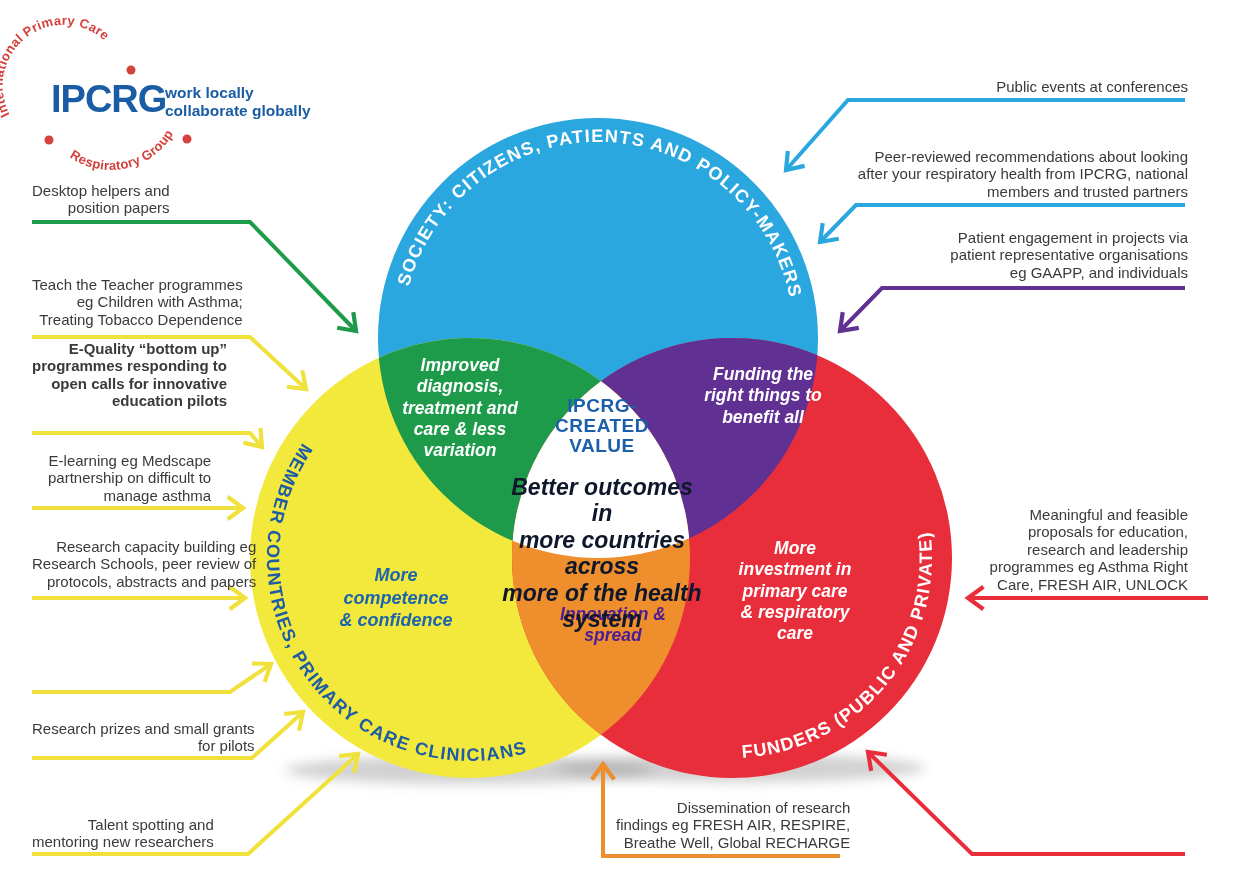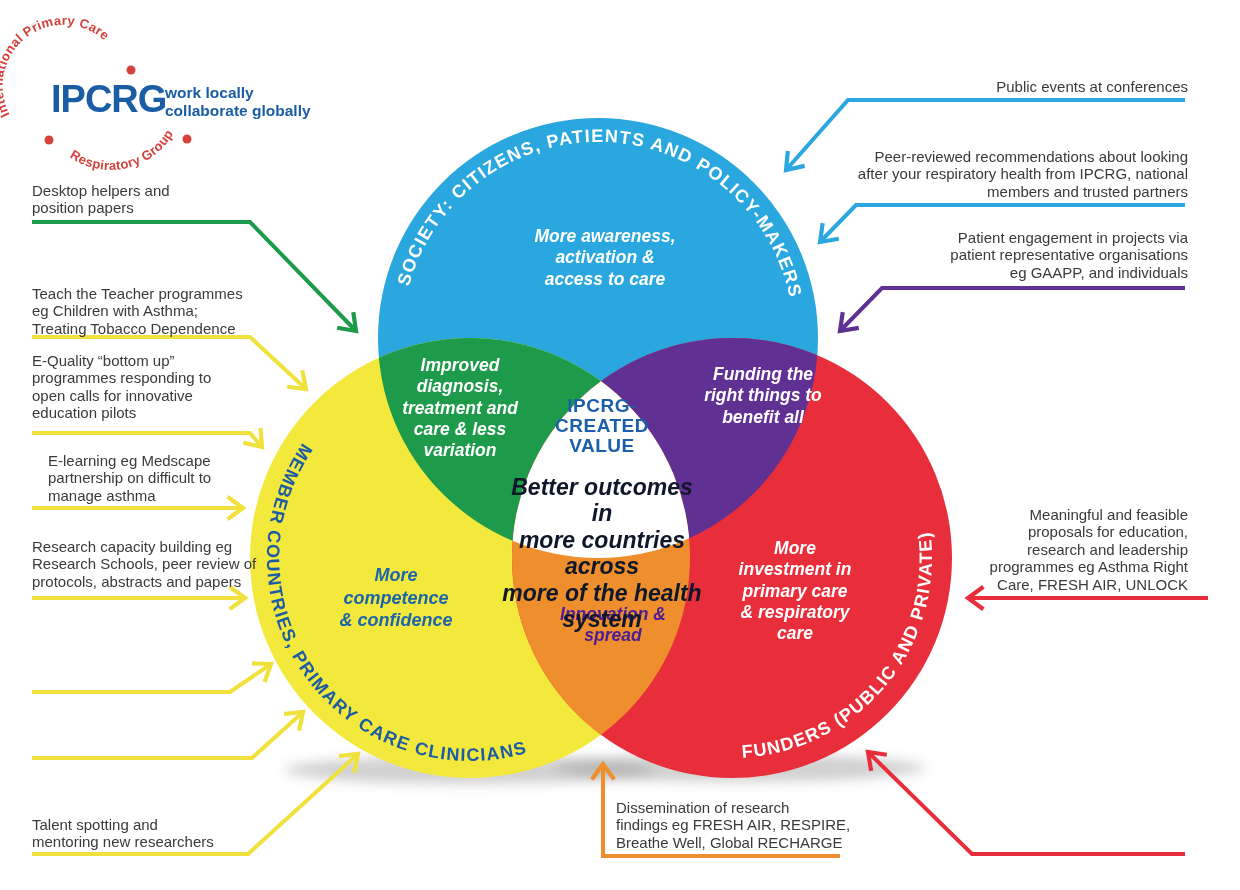--- a/index.html
+++ b/index.html
@@ -1,19 +1,19 @@
 <!DOCTYPE html>
 <html><head>
 <meta charset="utf-8">
 <style>
   html,body{margin:0;padding:0;background:#ffffff;}
   body{font-family:"Liberation Sans","DejaVu Sans",sans-serif;}
   #canvas{position:relative;width:1240px;height:890px;background:#fff;overflow:hidden;}
   #venn-svg{position:absolute;left:0;top:0;}
-  .ann{position:absolute;font-size:15px;line-height:1.16;color:#3a3a3a;white-space:pre-line;}
+  .ann{position:absolute;font-size:15px;line-height:1.16;color:#3a3a3a;white-space:pre-line;text-align:right;}
   .ann.right{text-align:right;}
   .vlabel{position:absolute;transform:translateX(-50%);text-align:center;font-style:italic;
           font-weight:700;white-space:pre-line;}
   .vlabel.white{color:#ffffff;font-size:17.5px;line-height:1.22;}
   .vlabel.blue{color:#1b65ad;font-size:18px;line-height:1.25;}
   .vlabel.pale{color:#4c1d95;font-size:17.5px;line-height:1.22;}
   .center-title{position:absolute;transform:translateX(-50%);text-align:center;color:#1b5ea9;
           font-weight:700;font-size:19px;line-height:1.04;white-space:pre-line;letter-spacing:.5px;}
   .center-sub{position:absolute;transform:translateX(-50%);text-align:center;color:#0f172a;
           font-weight:700;font-style:italic;font-size:23px;line-height:1.15;white-space:pre-line;}
@@ -123,23 +123,20 @@
       </text>
       <text class="logo-arc" text-anchor="middle">
         <textPath href="#path-logo-bottom" startOffset="50%">Respiratory Group</textPath>
       </text>
       <circle cx="116" cy="30" r="4.5" fill="#d5413d"></circle>
       <circle cx="34" cy="100" r="4.5" fill="#d5413d"></circle>
       <circle cx="172" cy="99" r="4.5" fill="#d5413d"></circle>
     </g>
   </svg>
 
-  <div class="vlabel white" style="left:605px;top:226px;width:230px;">More awareness,
-activation &amp;
-access to care</div>
   <div class="vlabel blue" style="left:396px;top:564px;width:180px;">More
 competence
 &amp; confidence</div>
   <div class="vlabel white" style="left:795px;top:538px;width:170px;">More
 investment in
 primary care
 &amp; respiratory
 care</div>
 
   <div class="vlabel white" style="left:763px;top:364px;width:180px;">Funding the
@@ -156,33 +153,35 @@
   <div class="center-title" style="left:602px;top:396px;width:190px;">IPCRG-
 CREATED
 VALUE</div>
   <div class="center-sub" style="left:602px;top:474px;width:200px;">Better outcomes in
 more countries across
 more of the health
 system</div>
 
   <div class="ann" style="left:32px;top:182px;">Desktop helpers and
 position papers</div>
-  <div class="ann" style="left:32px;top:276px;margin-top:9px;">Teach the Teacher programmes
+  <div class="ann" style="left:32px;top:276px;">Teach the Teacher programmes
 eg Children with Asthma;
 Treating Tobacco Dependence</div>
-  <div class="ann" style="left:32px;top:352px;">E-Quality “bottom up”
+  <div class="ann" style="left:32px;top:340px;font-weight:bold;">E-Quality “bottom up”
 programmes responding to
 open calls for innovative
 education pilots</div>
   <div class="ann" style="left:48px;top:452px;">E-learning eg Medscape
 partnership on difficult to
 manage asthma</div>
   <div class="ann" style="left:32px;top:538px;">Research capacity building eg
 Research Schools, peer review of
 protocols, abstracts and papers</div>
+  <div class="ann" style="left:32px;top:720px;">Research prizes and small grants
+for pilots</div>
   <div class="ann" style="left:32px;top:816px;">Talent spotting and
 mentoring new researchers</div>
 
   <div class="ann right" style="right:52px;top:78px;">Public events at conferences</div>
   <div class="ann right" style="right:52px;top:148px;">Peer-reviewed recommendations about looking
 after your respiratory health from IPCRG, national
 members and trusted partners</div>
   <div class="ann right" style="right:52px;top:229px;">Patient engagement in projects via
 patient representative organisations
 eg GAAPP, and individuals</div>

